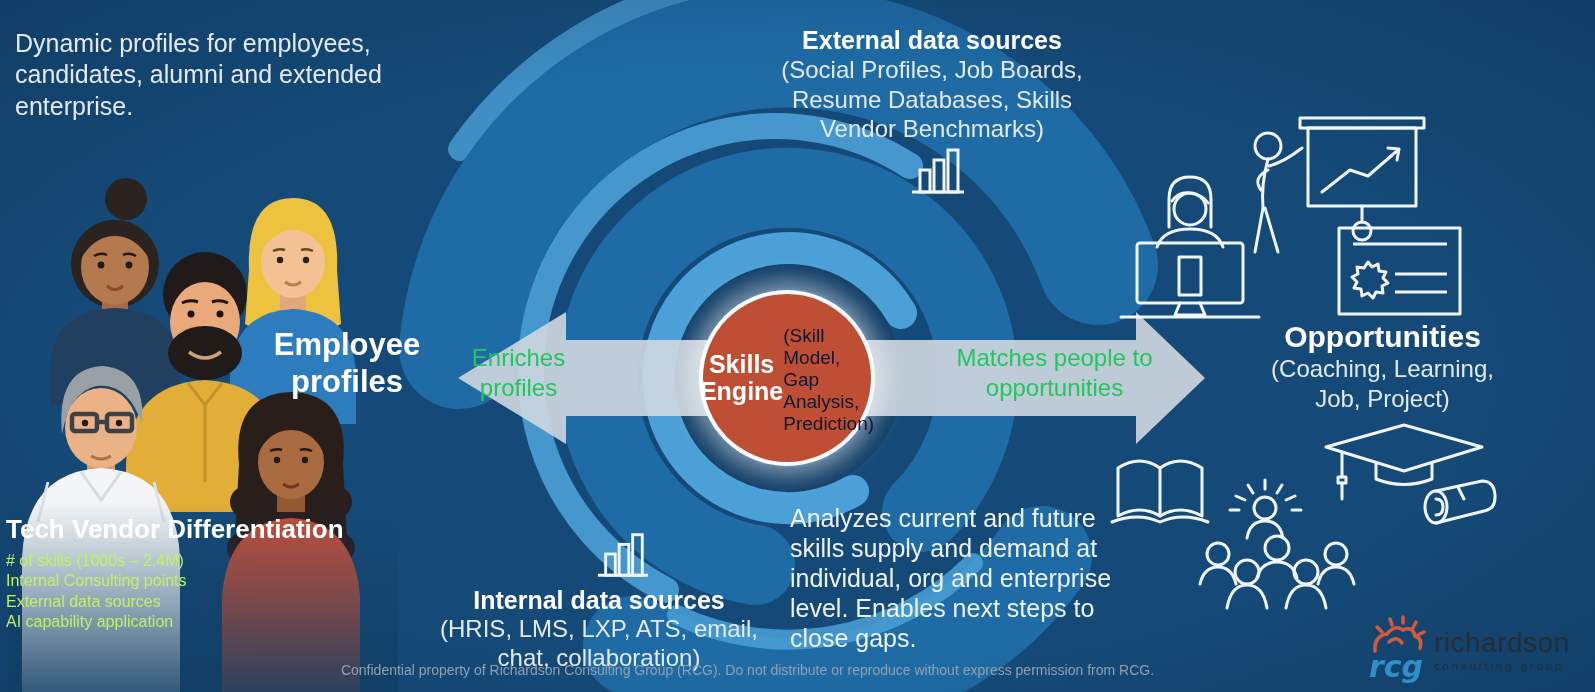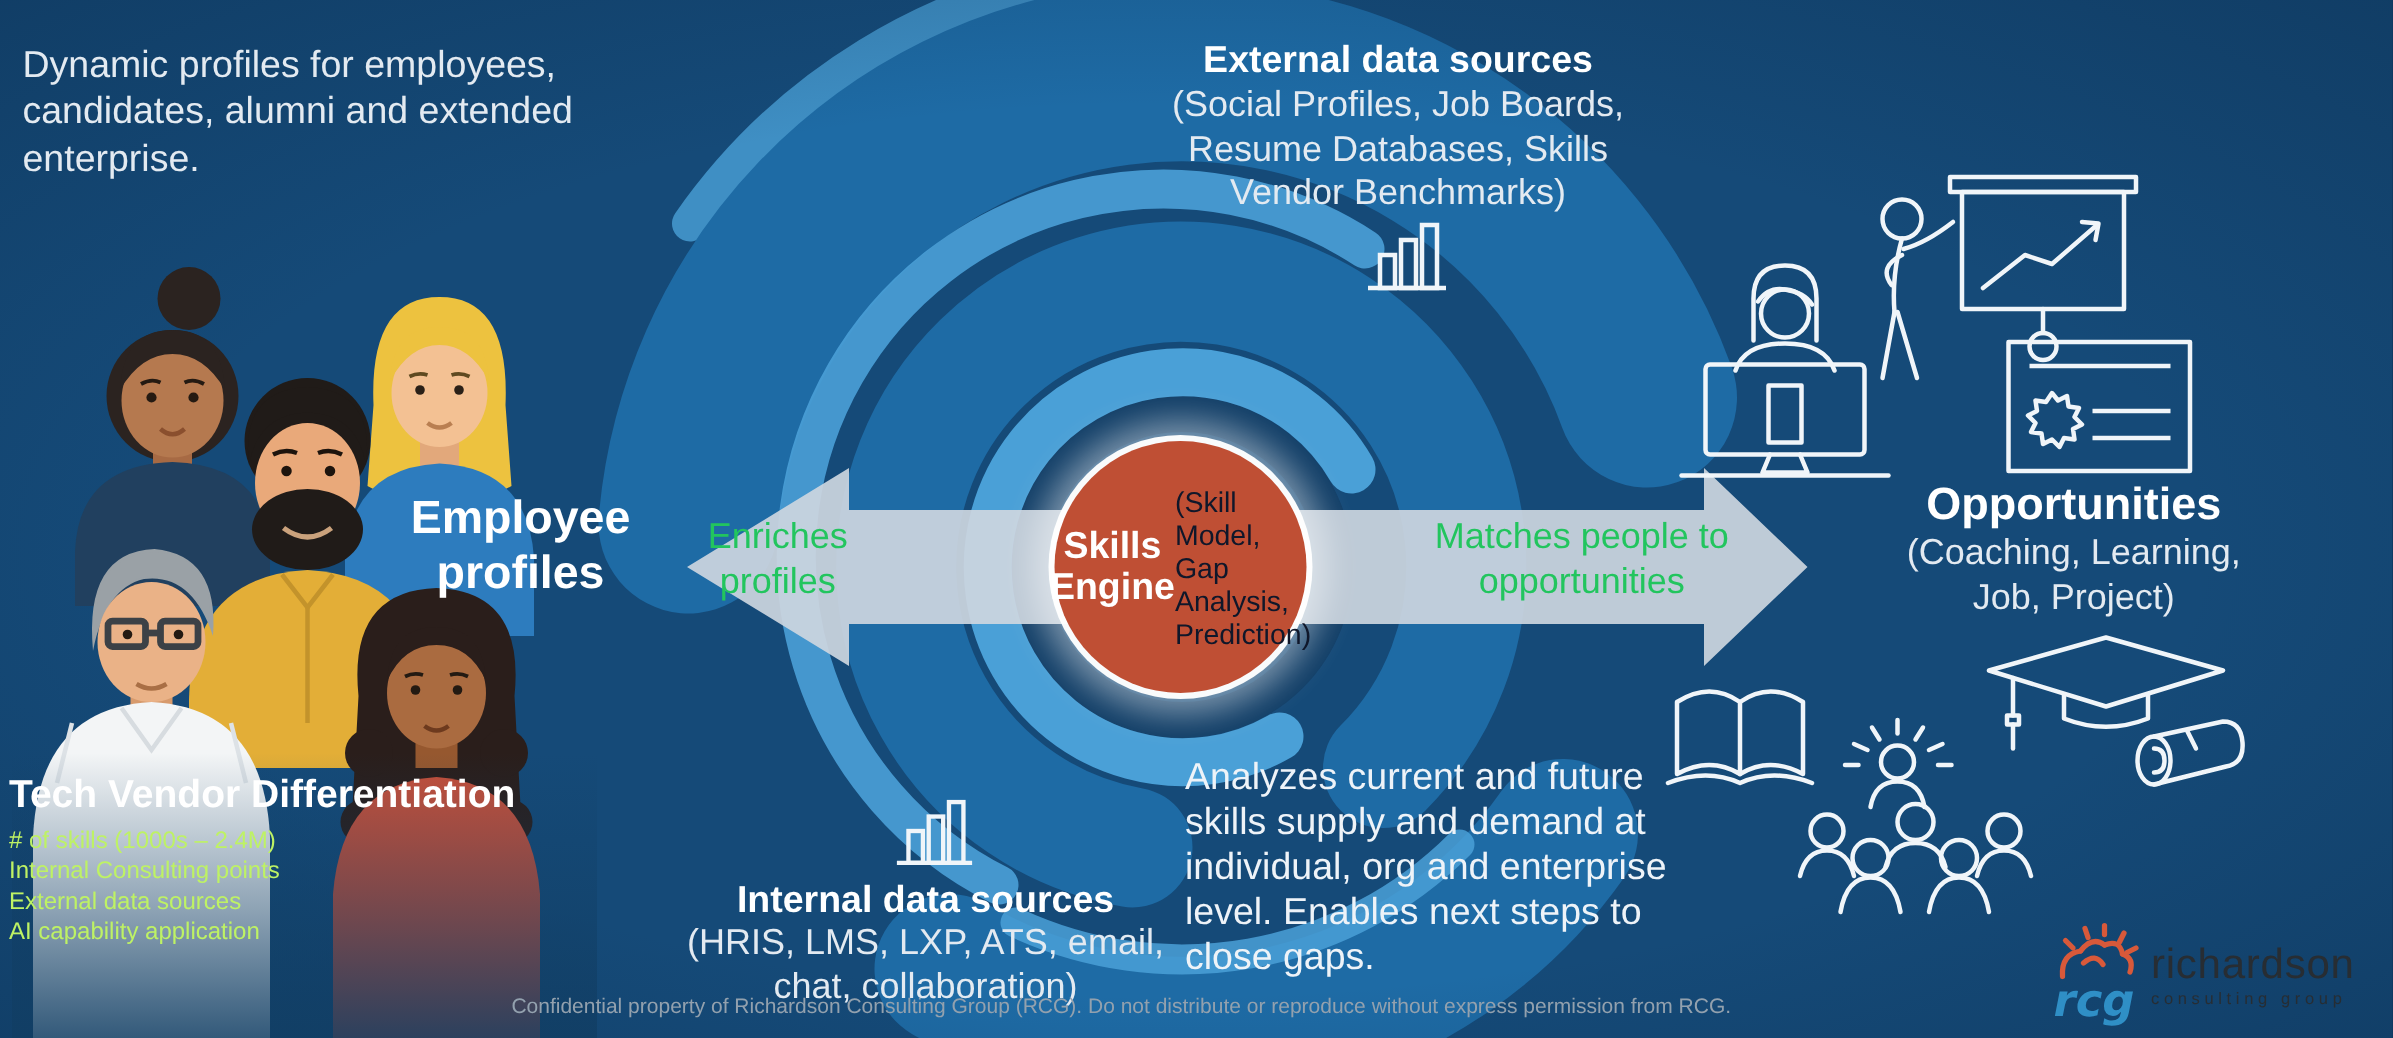--- a/index.html
+++ b/index.html
@@ -37,21 +37,21 @@
   .engine .s{font-size:19px;line-height:1.15;color:#0f172a;width:134px;margin-top:4px;}
   
   .opp{left:1260px;top:320px;width:245px;}
   .opp .t{font-size:30px;}
   .opp .s{font-size:24px;line-height:1.23;color:#e3eaf1;}
   
   .tech{left:6px;top:514px;width:400px;}
   .tech .t{font-size:26px;margin-bottom:6px;}
   .tech .i{font-size:16px;line-height:1.28;color:#bef264;}
   
-  .internal{left:452px;top:586px;width:330px;}
+  .internal{left:434px;top:586px;width:330px;}
   .internal .t{font-size:25px;}
   .internal .s{font-size:24px;line-height:1.2;color:#e3eaf1;}
   
   .analysis{left:790px;top:503px;width:330px;font-size:25px;line-height:1.2;color:#eef3f8;}
   
   .footer{left:60px;top:662px;width:1375px;text-align:center;font-size:14px;color:#93a1ae;}
   
   .logo{left:1368px;top:610px;width:226px;height:80px;display:flex;align-items:center;}
   .logo .words{margin-left:6px;}
   .logo .name{font-size:28px;color:#272d33;letter-spacing:.5px;line-height:1;}

